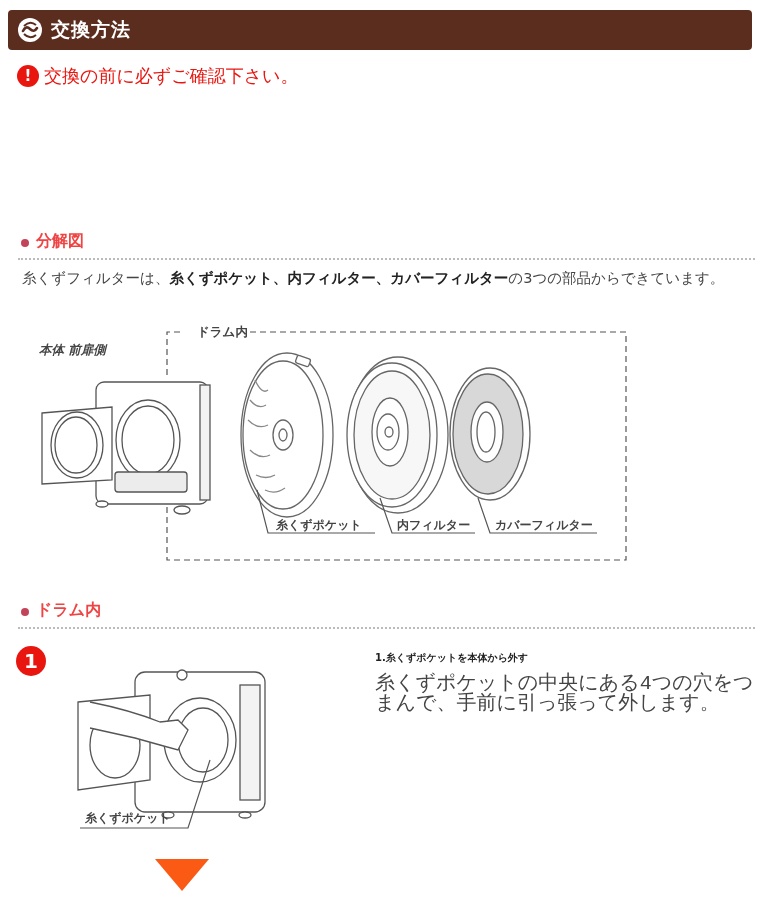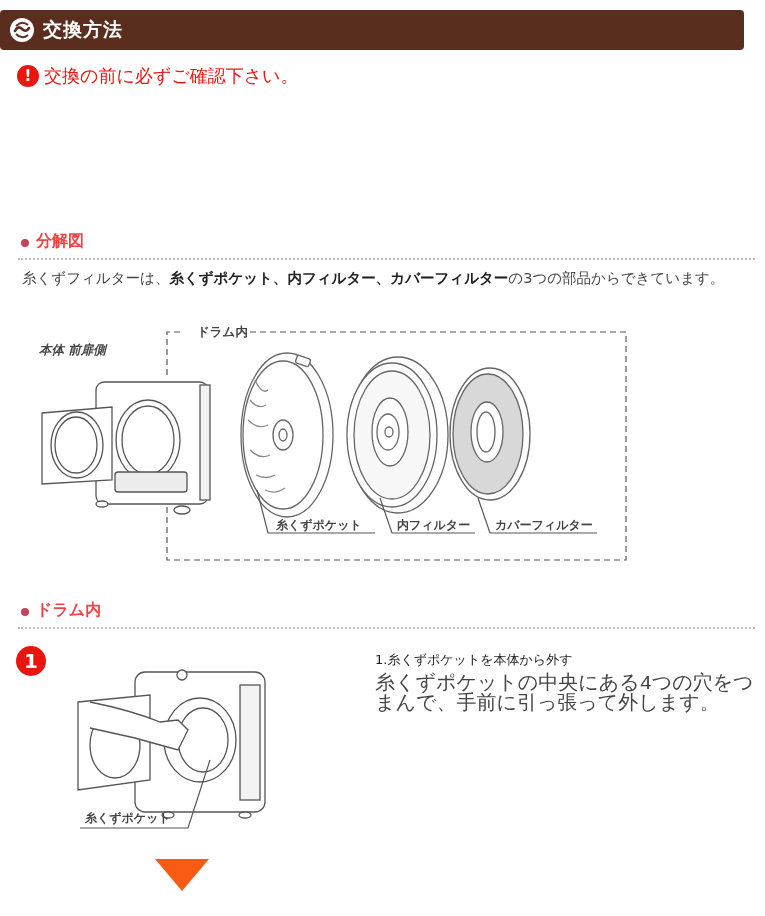--- a/index.html
+++ b/index.html
@@ -1,37 +1,37 @@
 <!DOCTYPE html>
 <html><head>
 <meta charset="utf-8">
 <style>
   html, body { margin:0; padding:0; background:#ffffff; }
   body { width:765px; height:916px; position:relative; overflow:hidden;
          font-family:"DejaVu Sans", "Liberation Sans", sans-serif; color:#333; }
-  .header-bar { position:absolute; left:0; top:10px; width:744px; height:40px;
+  .header-bar { position:absolute; left:8px; top:10px; width:744px; height:40px;
          background:#5a2d1f; border-radius:4px; display:flex; align-items:center;font-family:Liberation Serif, serif; }
   .header-icon { width:26px; height:26px; margin-left:9px; }
   .header-title { color:#fff; font-weight:bold; font-size:19px; margin-left:8px; letter-spacing:1px; }
   .warn-row { position:absolute; left:17px; top:64px; display:flex; align-items:center; }
   .warn-icon { width:22px; height:22px; border-radius:50%; background:#e8160f; color:#fff;
          font-weight:bold; font-size:15px; display:flex; align-items:center; justify-content:center; }
   .warn-title { color:#e8160f; font-weight:normal; font-size:18px; margin-left:5px; }
   .notes { position:absolute; left:52px; top:96px; width:700px; margin:0; padding:0; list-style:none; }
   .notes li { position:relative; padding-left:14px; font-size:14.5px; line-height:22px; color:#444; margin-bottom:4px; }
   .notes li::before { content:""; position:absolute; left:0; top:9px; width:5px; height:5px; border-radius:50%; background:#666; }
   .sec-head { position:absolute; left:18px; width:737px; height:30px; border-bottom:2px dotted #bbb; }
   .sec-dot { position:absolute; left:3px; top:11px; width:8px; height:8px; border-radius:50%; background:#c2445a; }
   .sec-title { position:absolute; left:18px; top:3px; font-weight:bold; font-size:16px; color:#ef4444; }
   .intro { position:absolute; left:22px; top:268px; width:725px; font-size:14.5px; line-height:20px; color:#444; margin:0; }
   .intro b { color:#222; }
   .diagram-label { position:absolute; font-size:12.5px; font-weight:bold; color:#444; }
   .step-badge { position:absolute; left:16px; top:646px; width:30px; height:30px; border-radius:50%;
          background:#e8160f; color:#fff; font-weight:bold; font-size:20px; display:flex; align-items:center; justify-content:center; }
-  .step-title { position:absolute; left:375px; top:651px; font-weight:normal; font-size:13px; color:#222; }
+  .step-title { position:absolute; left:375px; top:651px; font-weight:bold; font-size:10px; color:#222; }
   .step-desc { position:absolute; left:375px; top:674px; width:380px; font-size:20px; line-height:20px; color:#444; margin:0;font-family:Liberation Mono, monospace; }
   .down-arrow { position:absolute; left:155px; top:859px; width:0; height:0;
          border-left:27px solid transparent; border-right:27px solid transparent; border-top:32px solid #fa5a14; }
   svg text { font-family:"DejaVu Sans", sans-serif; }
 </style>
 </head>
 <body>
 
 <div class="header-bar">
   <svg class="header-icon" viewBox="0 0 26 26">

